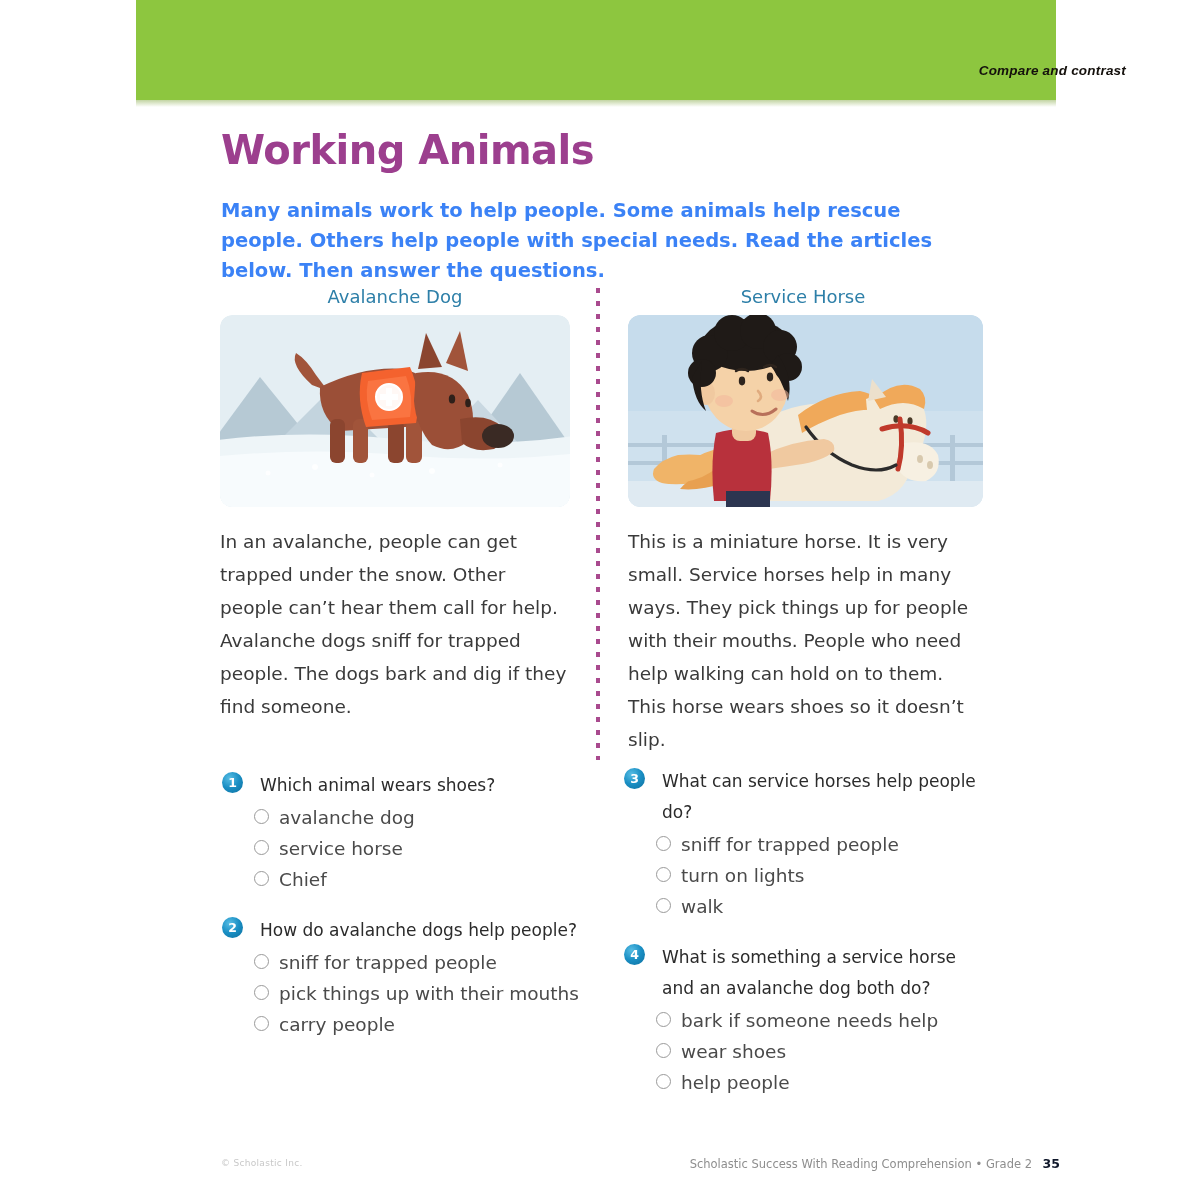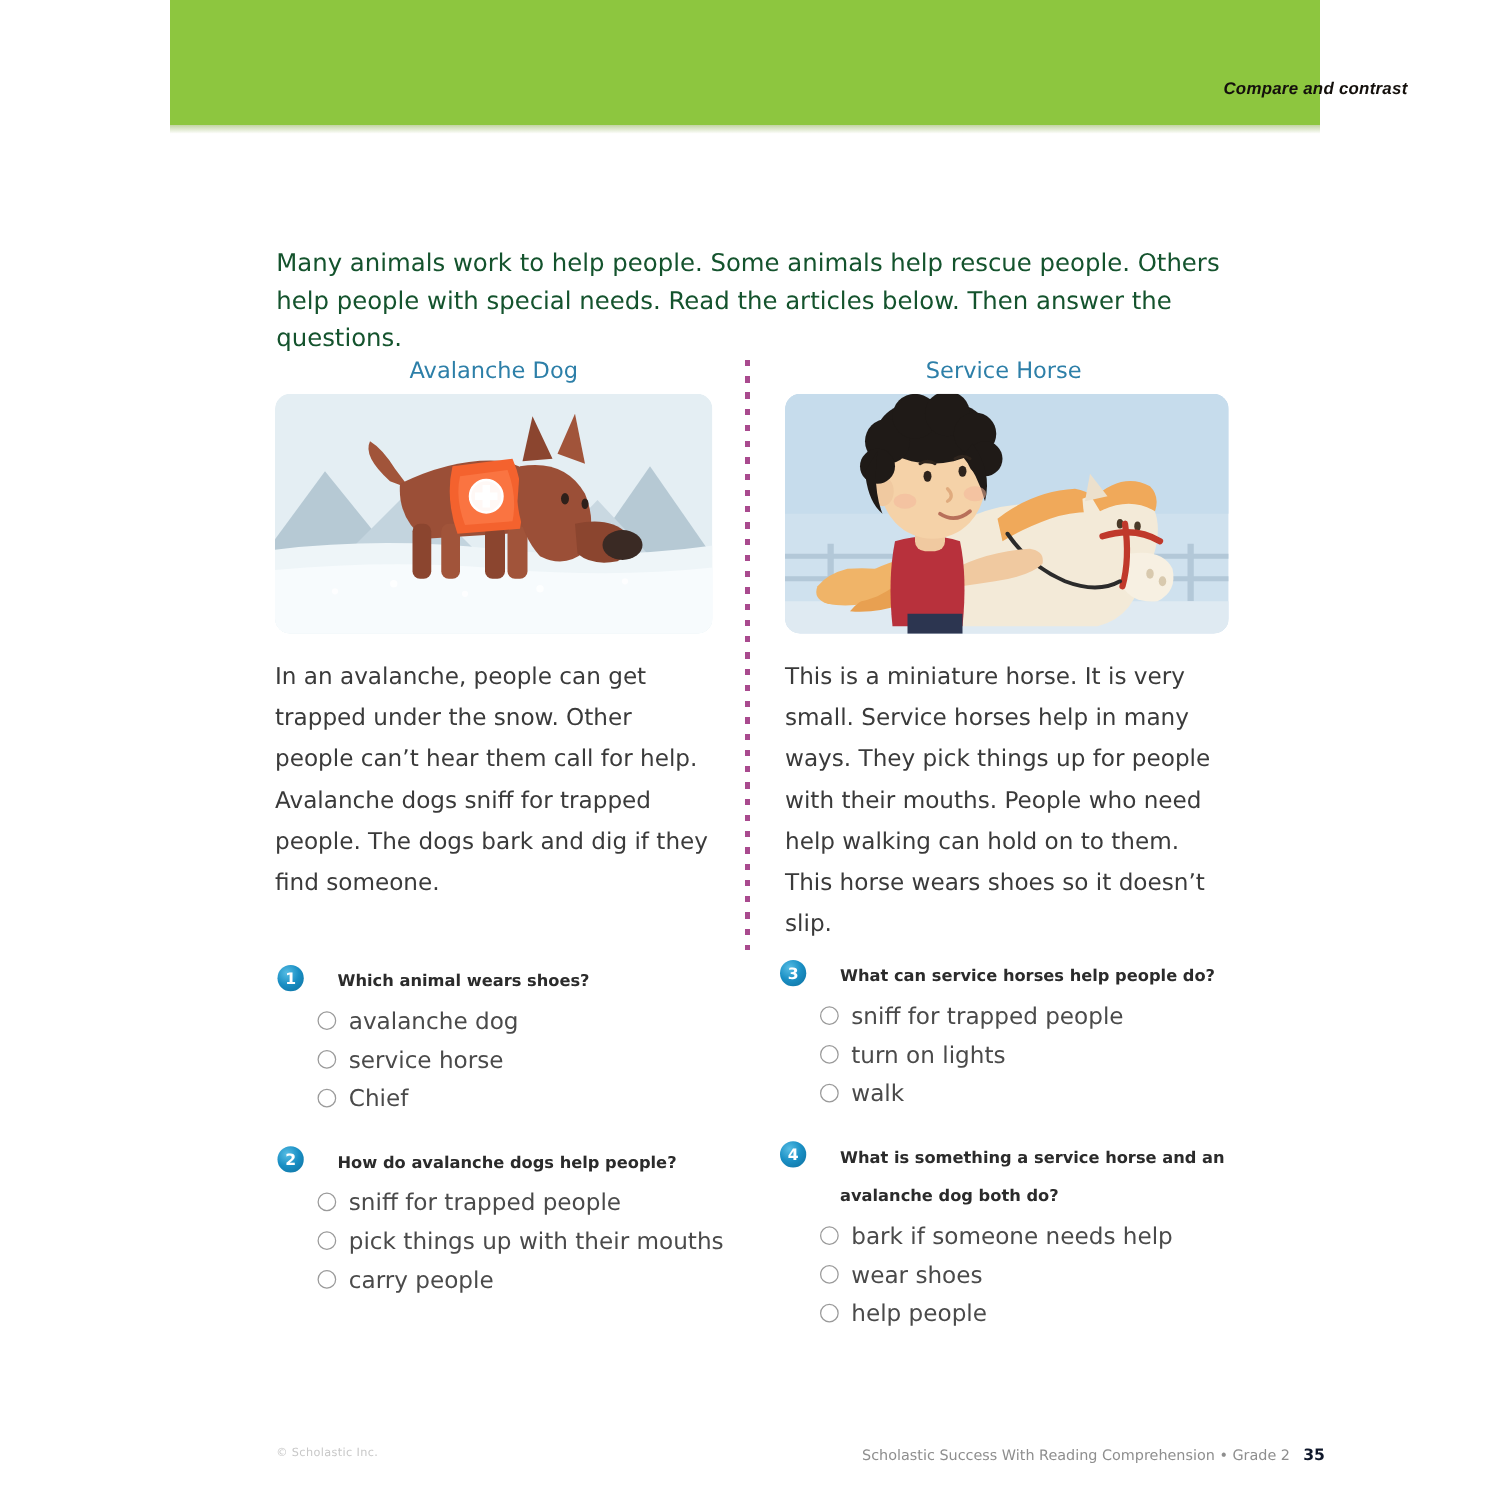--- a/index.html
+++ b/index.html
@@ -65,22 +65,23 @@
   }
 
   
   .intro {
     position: absolute;
     left: 221px;
     top: 196px;
     width: 760px;
     font-size: 19.5px;
     line-height: 30px;
-    color: #14532d;
-    font-family: "DejaVu Sans", sans-serif;
+    color: #3b82f6;
+    font-family: "DejaVu Sans", sans-serif;
+    font-weight: bold;
   }
 
   
   .col {
     position: absolute;
     top: 286px;
     width: 350px;
   }
   .col-left  { left: 220px; }
   .col-right { left: 628px; }
@@ -146,26 +147,25 @@
     border-radius: 50%;
     background: radial-gradient(circle at 36% 30%, #57bde4 0%, #1a8fc4 48%, #0d6f9e 100%);
     color: #ffffff;
     font-size: 12.5px;
     font-weight: bold;
     line-height: 21px;
     text-align: center;
     font-family: "DejaVu Sans", sans-serif;
   }
   .q-text {
-    margin-left: 48px;
-    font-size: 13px;
+    margin-left: 38px;
+    font-size: 17px;
     line-height: 31px;
     color: #2b2b2b;
     font-family: "DejaVu Sans", sans-serif;
-    font-weight: bold;
   }
   .options {
     margin-left: 32px;
     margin-top: 1px;
   }
   .option {
     font-size: 18.5px;
     line-height: 31px;
     color: #4a4a4a;
     font-family: "DejaVu Sans", sans-serif;
@@ -216,20 +216,21 @@
 </style>
 </head>
 <body>
 
 <div class="page">
 
   <div class="banner"></div>
   <div class="banner-shadow"></div>
   <div class="banner-label">Compare and contrast</div>
 
+  <div class="title">Working Animals</div>
 
   <div class="intro">Many animals work to help people. Some animals help rescue people. Others help people with special needs. Read the articles below. Then answer the questions.</div>
 
   <div class="divider"></div>
 
   <div class="col col-left">
     <div class="col-head">Avalanche Dog</div>
     <div class="illus">
       <svg viewBox="0 0 350 192" width="350" height="192" xmlns="http://www.w3.org/2000/svg">
         <defs>

